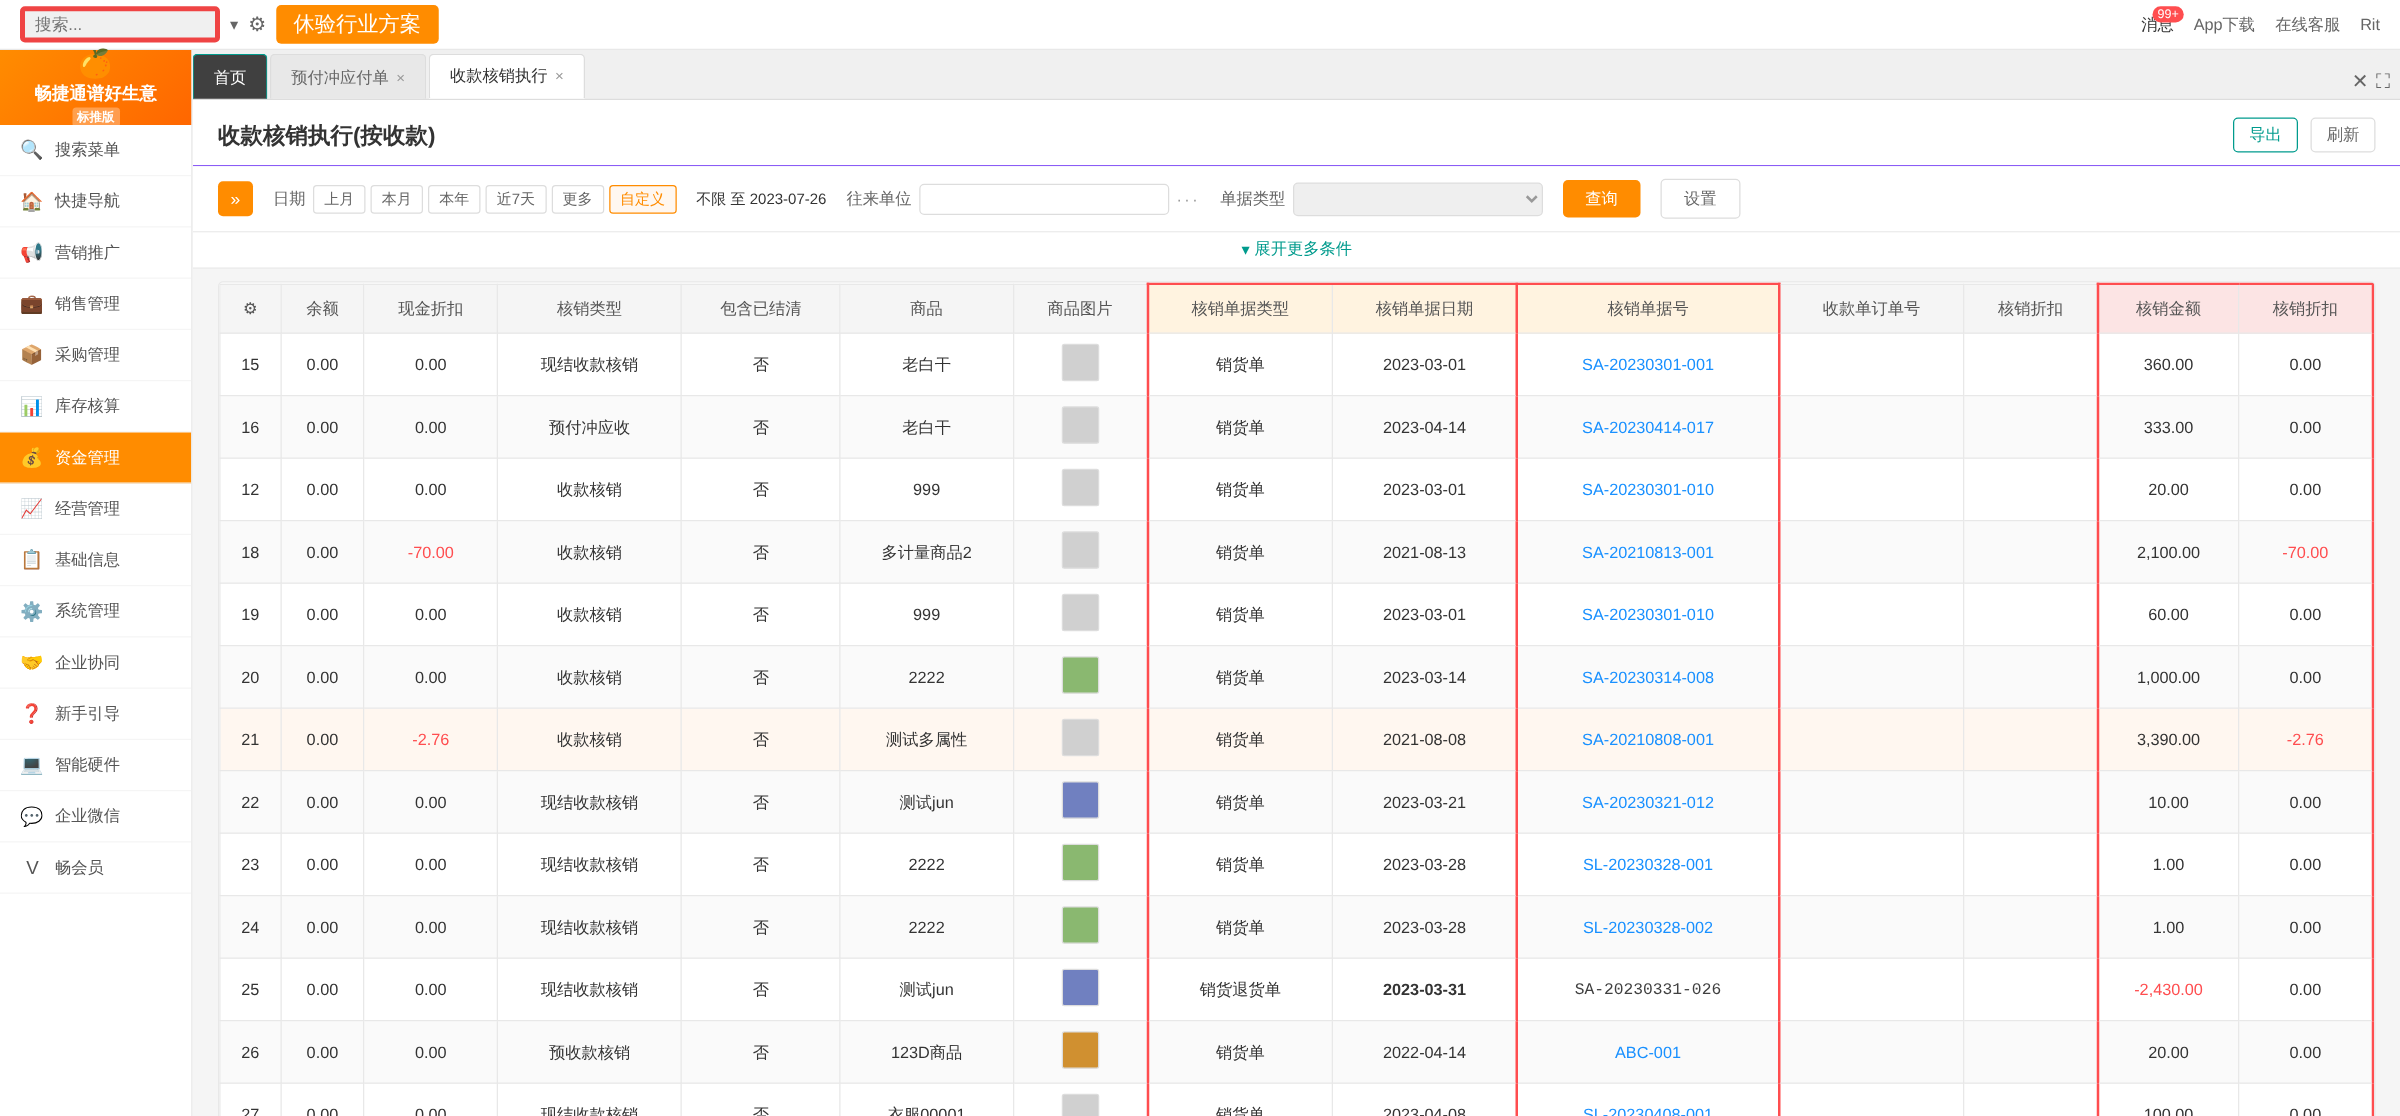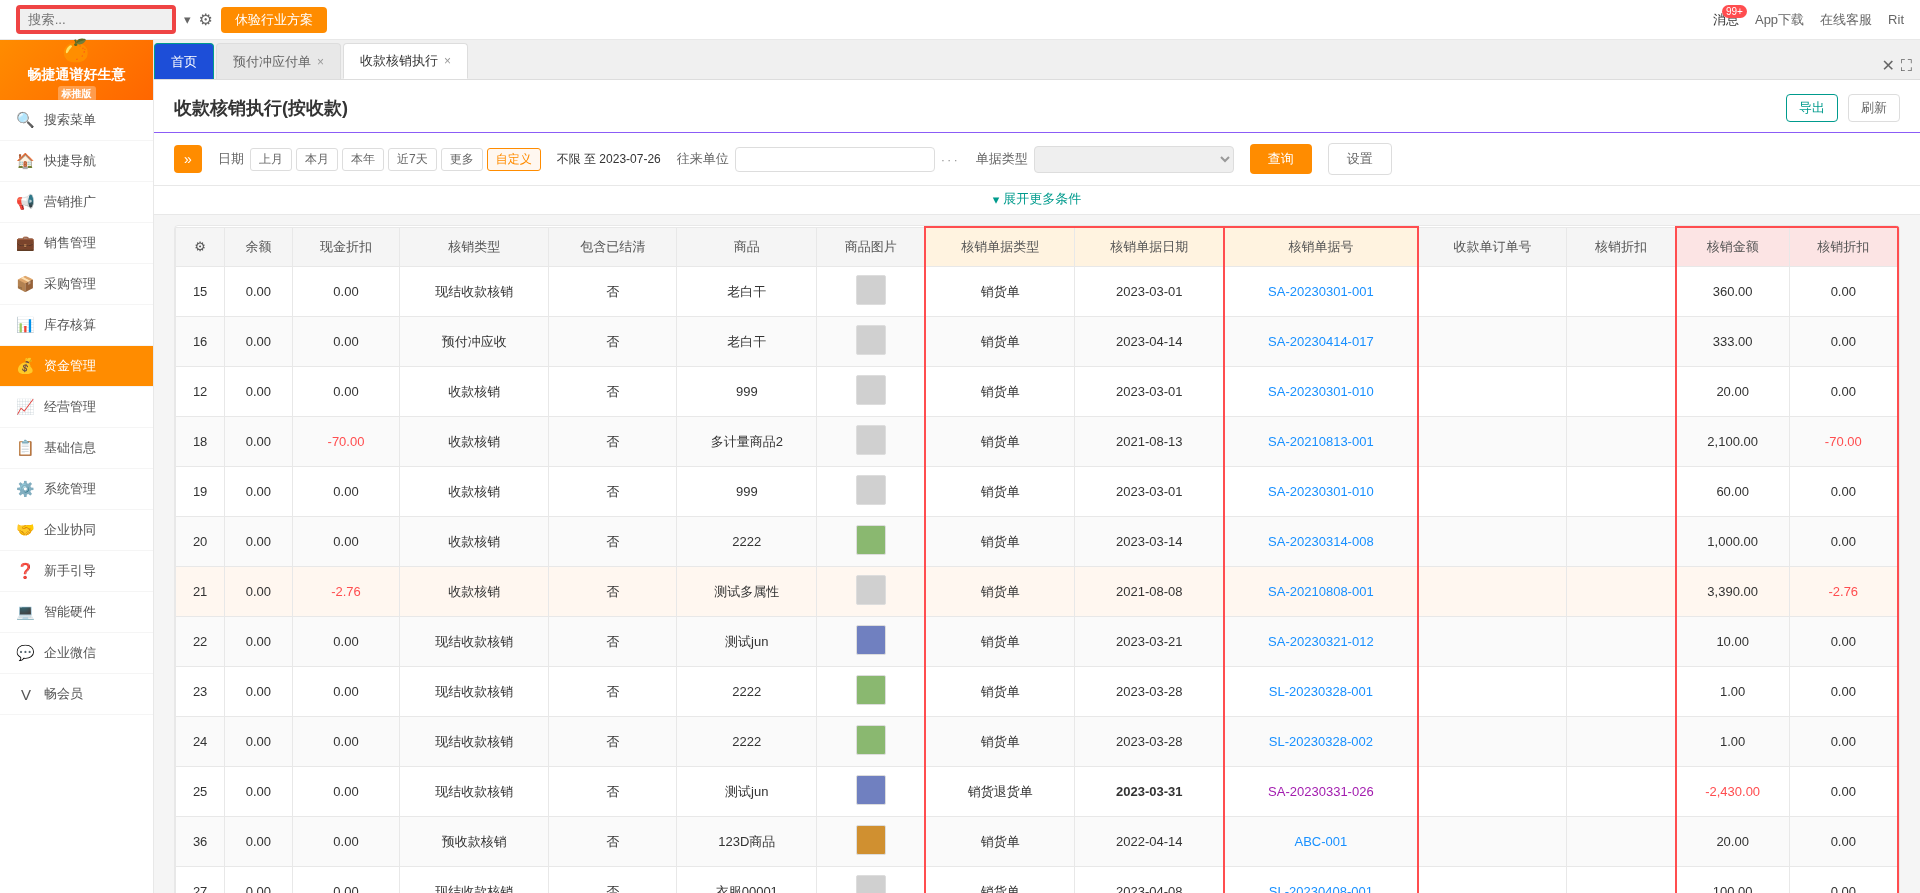--- a/index.html
+++ b/index.html
@@ -26,21 +26,21 @@
     }
     .top-bar-chevron { color: #666; cursor: pointer; }
     .top-bar-gear { color: #666; cursor: pointer; font-size: 16px; }
     .btn-industry {
       background: #ff8c00;
       color: #fff;
       border: none;
       border-radius: 4px;
       padding: 4px 14px;
       cursor: pointer;
-      font-size: 13px;
+      font-size: 17px;
     }
     .top-bar-right { display: flex; align-items: center; gap: 16px; }
     .notification-icon { position: relative; cursor: pointer; }
     .notif-badge {
       position: absolute;
       top: -6px; right: -8px;
       background: #ff4d4f;
       color: #fff;
       border-radius: 10px;
       font-size: 10px;
@@ -121,21 +121,21 @@
       border-radius: 4px 4px 0 0;
       margin-right: 2px;
     }
     .tab.active {
       background: #fff;
       color: #333;
       border-bottom: 1px solid #fff;
       z-index: 1;
     }
     .tab-home {
-      background: #1d4ed8;
+      background: #404040;
       color: #fff;
       border-color: #009b8d;
       font-family: Liberation Serif, serif;
     }
     .tab-close { color: #999; font-size: 12px; cursor: pointer; }
     .tab-bar-actions { margin-left: auto; display: flex; align-items: center; gap: 6px; padding-right: 8px; padding-bottom: 4px; }
     .tab-action-btn { background: none; border: none; cursor: pointer; color: #666; font-size: 16px; }
 
     
     .page-body { flex: 1; overflow-y: auto; background: #f5f5f5; padding: 0; }
@@ -657,28 +657,28 @@
                 <tr>
                   <td>25</td>
                   <td>0.00</td>
                   <td>0.00</td>
                   <td>现结收款核销</td>
                   <td>否</td>
                   <td>测试jun</td>
                   <td><div class="img-thumb" style="background: rgb(112, 128, 192); display: inline-block;"></div></td>
                   <td style="border-left: 2px solid rgb(255, 77, 79);">销货退货单</td>
                   <td style="border-right: 2px solid rgb(255, 77, 79); font-weight: bold;">2023-03-31</td>
-                  <td style="border-left: 2px solid rgb(255, 77, 79); border-right: 2px solid rgb(255, 77, 79); color: #a21caf; cursor: pointer;">SA-20230331-026</td>
+                  <td style="border-left: 2px solid rgb(255, 77, 79); border-right: 2px solid rgb(255, 77, 79); color: #404040; cursor: pointer; font-family: Liberation Mono, monospace;">SA-20230331-026</td>
                   <td></td>
                   <td></td>
                   <td style="border-left: 2px solid rgb(255, 77, 79); color: rgb(255, 77, 79);">-2,430.00</td>
                   <td style="border-right: 2px solid rgb(255, 77, 79);">0.00</td>
                 </tr>
                 <tr>
-                  <td>36</td>
+                  <td>26</td>
                   <td>0.00</td>
                   <td>0.00</td>
                   <td>预收款核销</td>
                   <td>否</td>
                   <td>123D商品</td>
                   <td><div class="img-thumb" style="background: rgb(208, 144, 48); display: inline-block;"></div></td>
                   <td style="border-left: 2px solid rgb(255, 77, 79);">销货单</td>
                   <td style="border-right: 2px solid rgb(255, 77, 79);">2022-04-14</td>
                   <td style="border-left: 2px solid rgb(255, 77, 79); border-right: 2px solid rgb(255, 77, 79); color: rgb(24, 144, 255); cursor: pointer;">ABC-001</td>
                   <td></td>

